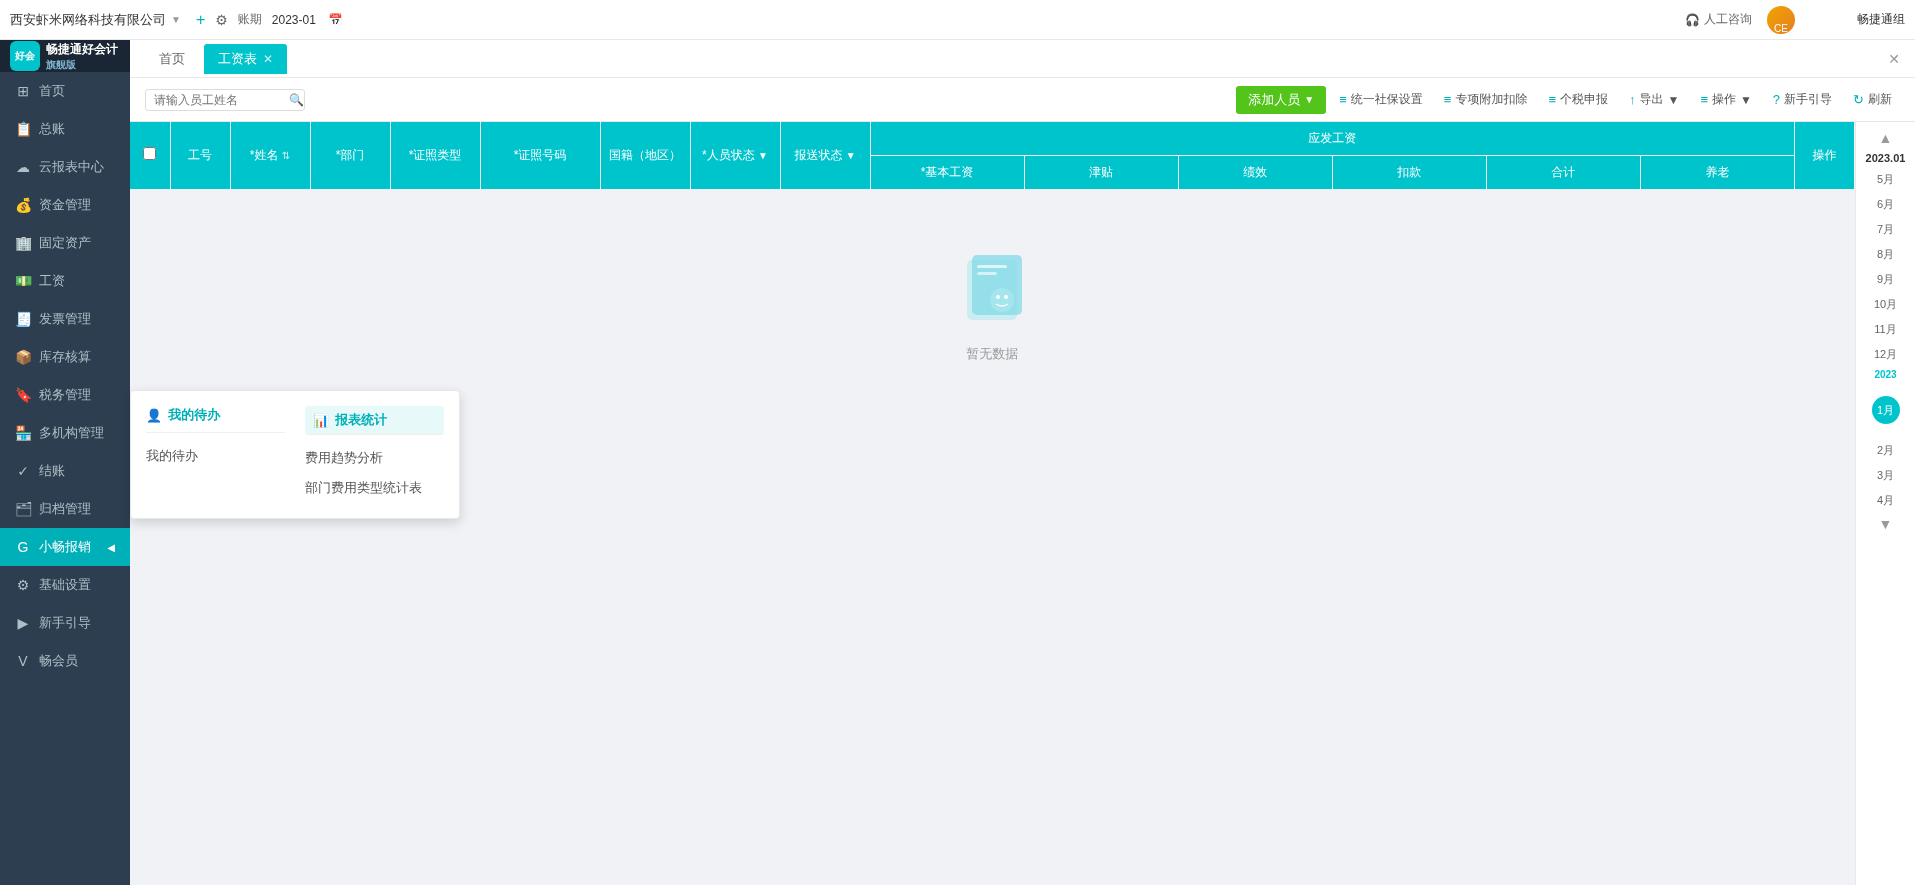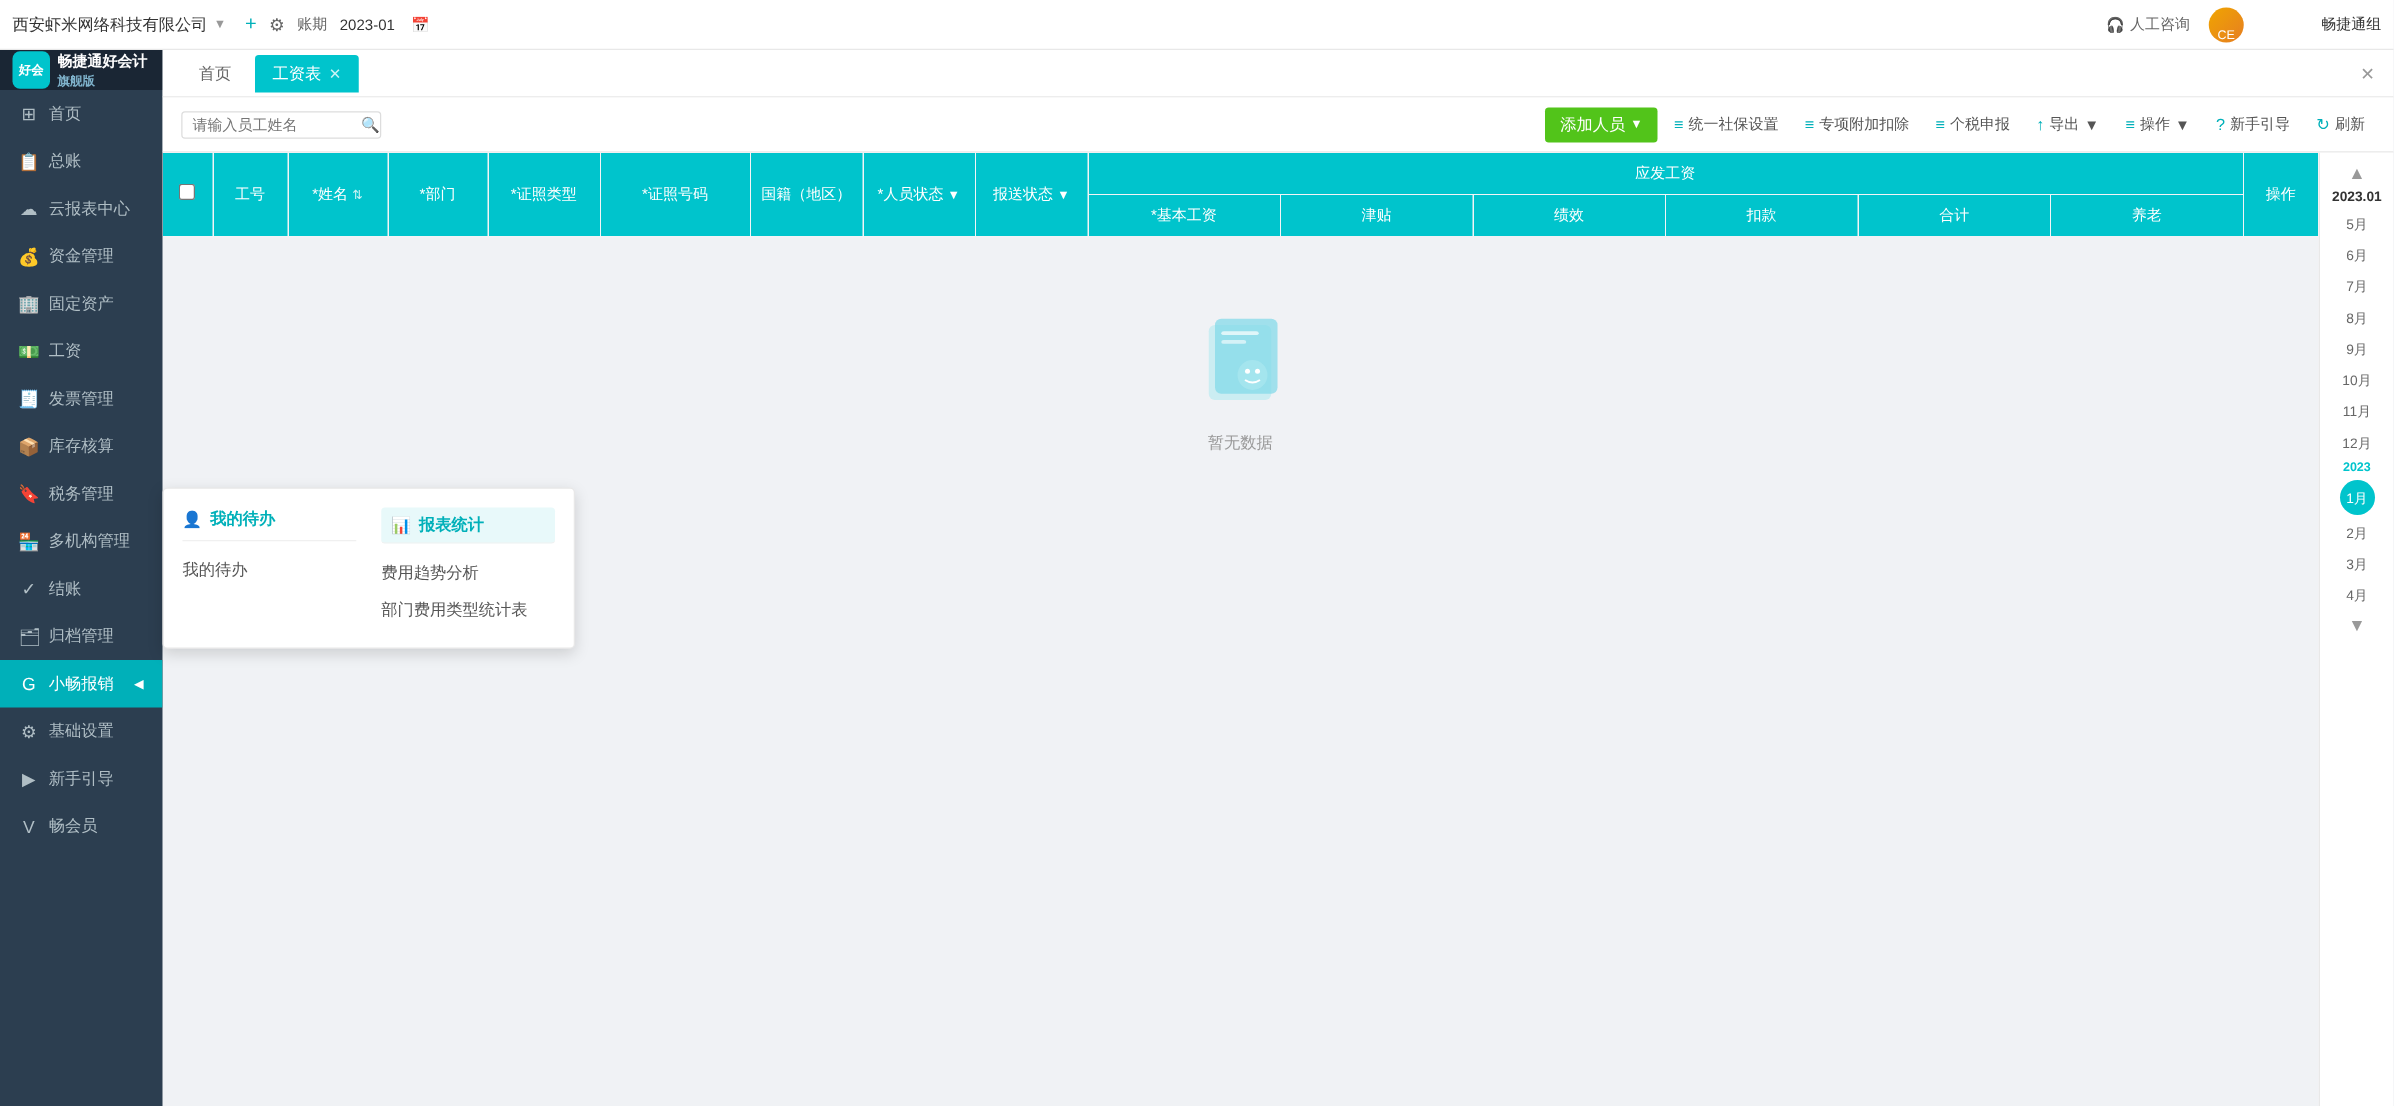--- a/index.html
+++ b/index.html
@@ -364,21 +364,21 @@
         <div class="timeline-header">2023.01</div>
         <div class="timeline-item">5月</div>
         <div class="timeline-item">6月</div>
         <div class="timeline-item">7月</div>
         <div class="timeline-item">8月</div>
         <div class="timeline-item">9月</div>
         <div class="timeline-item">10月</div>
         <div class="timeline-item">11月</div>
         <div class="timeline-item">12月</div>
         <div style="font-size:10px; color:#00c4cc; text-align:center; padding:2px 0; font-weight:bold;">2023</div>
-        <div style="display:flex; margin: 2px auto;">
+        <div style="display:flex; margin: 14px auto;">
           <div style="width:28px; height:28px; background:#00c4cc; border-radius:50%; display:flex; align-items:center; justify-content:center; color:#fff; font-size:11px; cursor:pointer;">1月</div>
         </div>
         <div class="timeline-item">2月</div>
         <div class="timeline-item">3月</div>
         <div class="timeline-item">4月</div>
         <div class="timeline-nav">▼</div>
       </div>
     </div>
   </div>
 </div>

